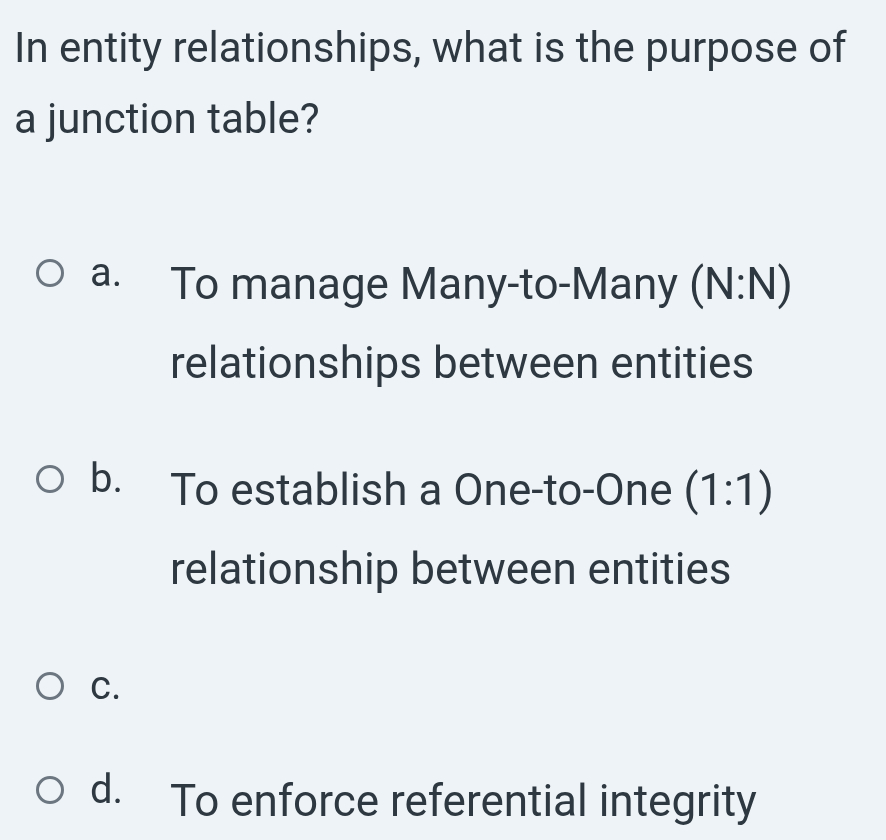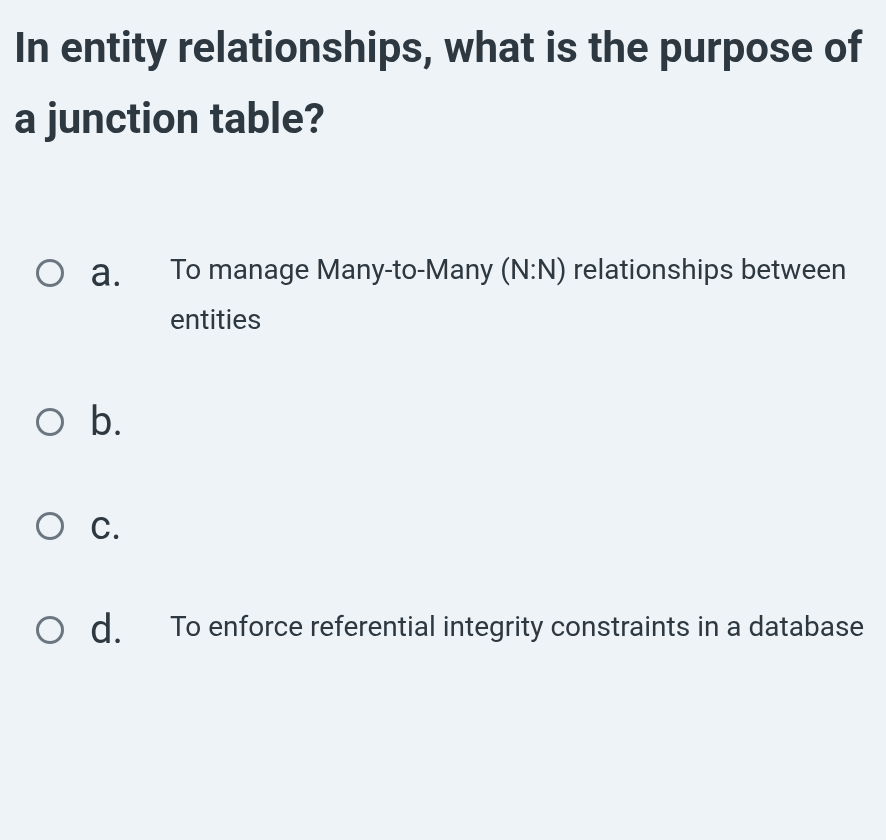--- a/index.html
+++ b/index.html
@@ -10,21 +10,21 @@
     body {
       font-family: -apple-system, BlinkMacSystemFont, "Segoe UI", Roboto, Helvetica, Arial, sans-serif;
       background-color: #eef3f7;
       width: 886px;
       height: 840px;
       padding: 12px 14px;
       color: #2d3840;
     }
     .question-text {
       font-size: 42px;
-      font-weight: 700;
+      font-weight: 400;
       line-height: 1.7;
       color: #2d3840;
       margin-bottom: 90px;
     }
     .options-list {
       display: flex;
       flex-direction: column;
       gap: 48px;
       padding-left: 22px;
     }
@@ -45,21 +45,21 @@
     }
     .option-letter {
       flex-shrink: 0;
       font-size: 40px;
       font-weight: 400;
       color: #2d3840;
       width: 54px;
       line-height: 1.4;
     }
     .option-text {
-      font-size: 28px;
+      font-size: 44px;
       font-weight: 400;
       color: #2d3840;
       line-height: 1.8;
     }
   </style>
 </head>
 <body>
 
 <div class="question-text">In entity relationships, what is the purpose of a junction table?</div>
 
@@ -67,20 +67,21 @@
 
   <div class="option-row">
     <div class="radio-circle"></div>
     <div class="option-letter">a.</div>
     <div class="option-text">To manage Many-to-Many (N:N) relationships between entities</div>
   </div>
 
   <div class="option-row">
     <div class="radio-circle"></div>
     <div class="option-letter">b.</div>
+    <div class="option-text">To establish a One-to-One (1:1) relationship between entities</div>
   </div>
 
   <div class="option-row">
     <div class="radio-circle"></div>
     <div class="option-letter">c.</div>
   </div>
 
   <div class="option-row">
     <div class="radio-circle"></div>
     <div class="option-letter">d.</div>

